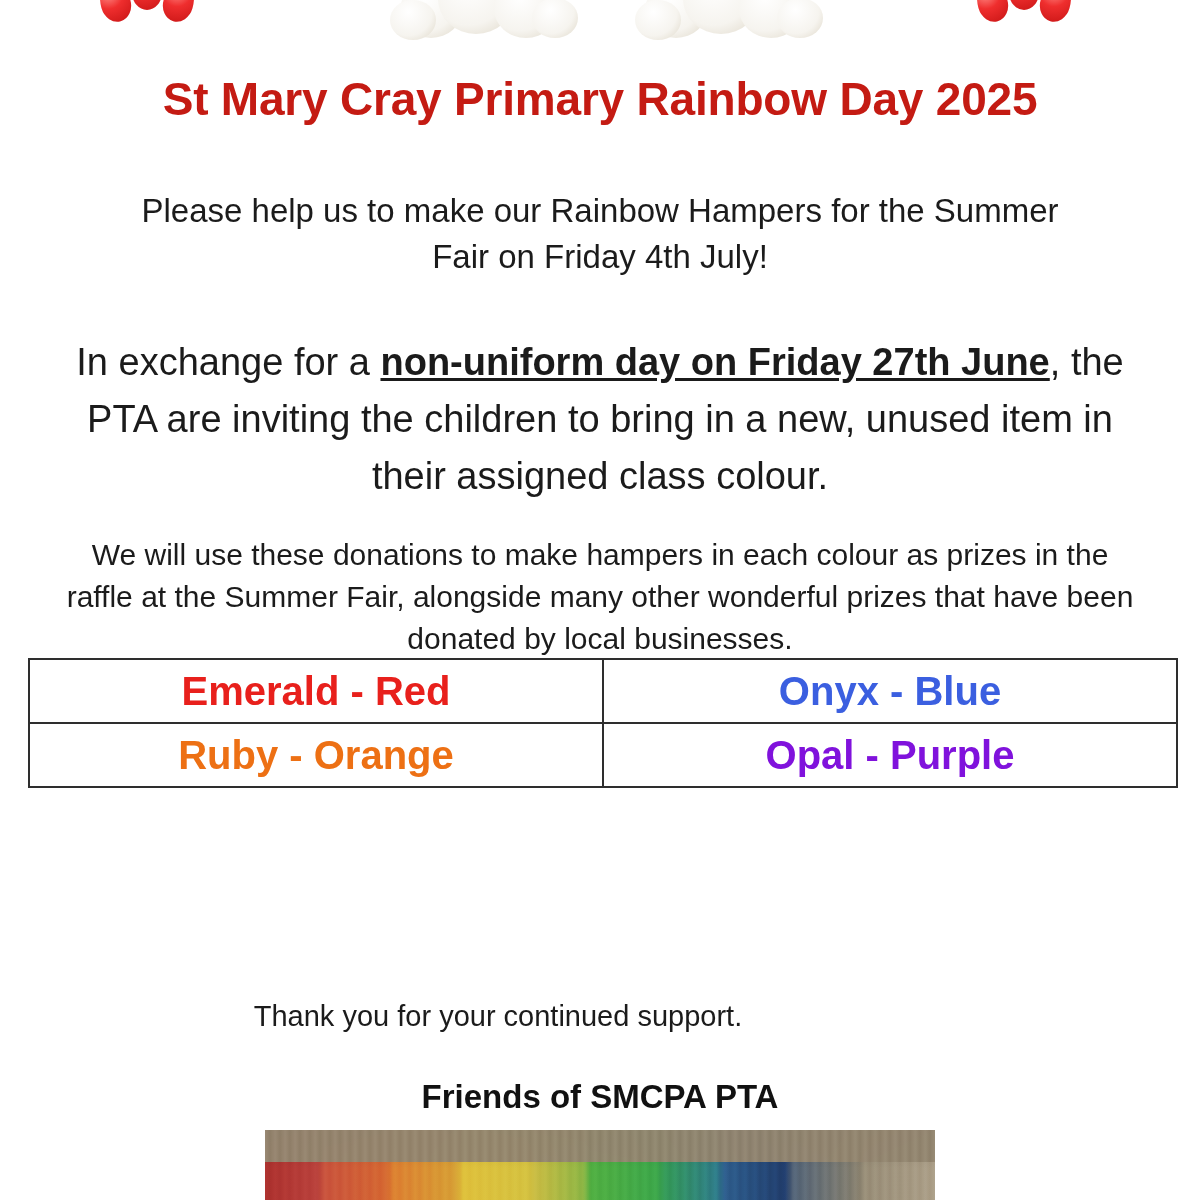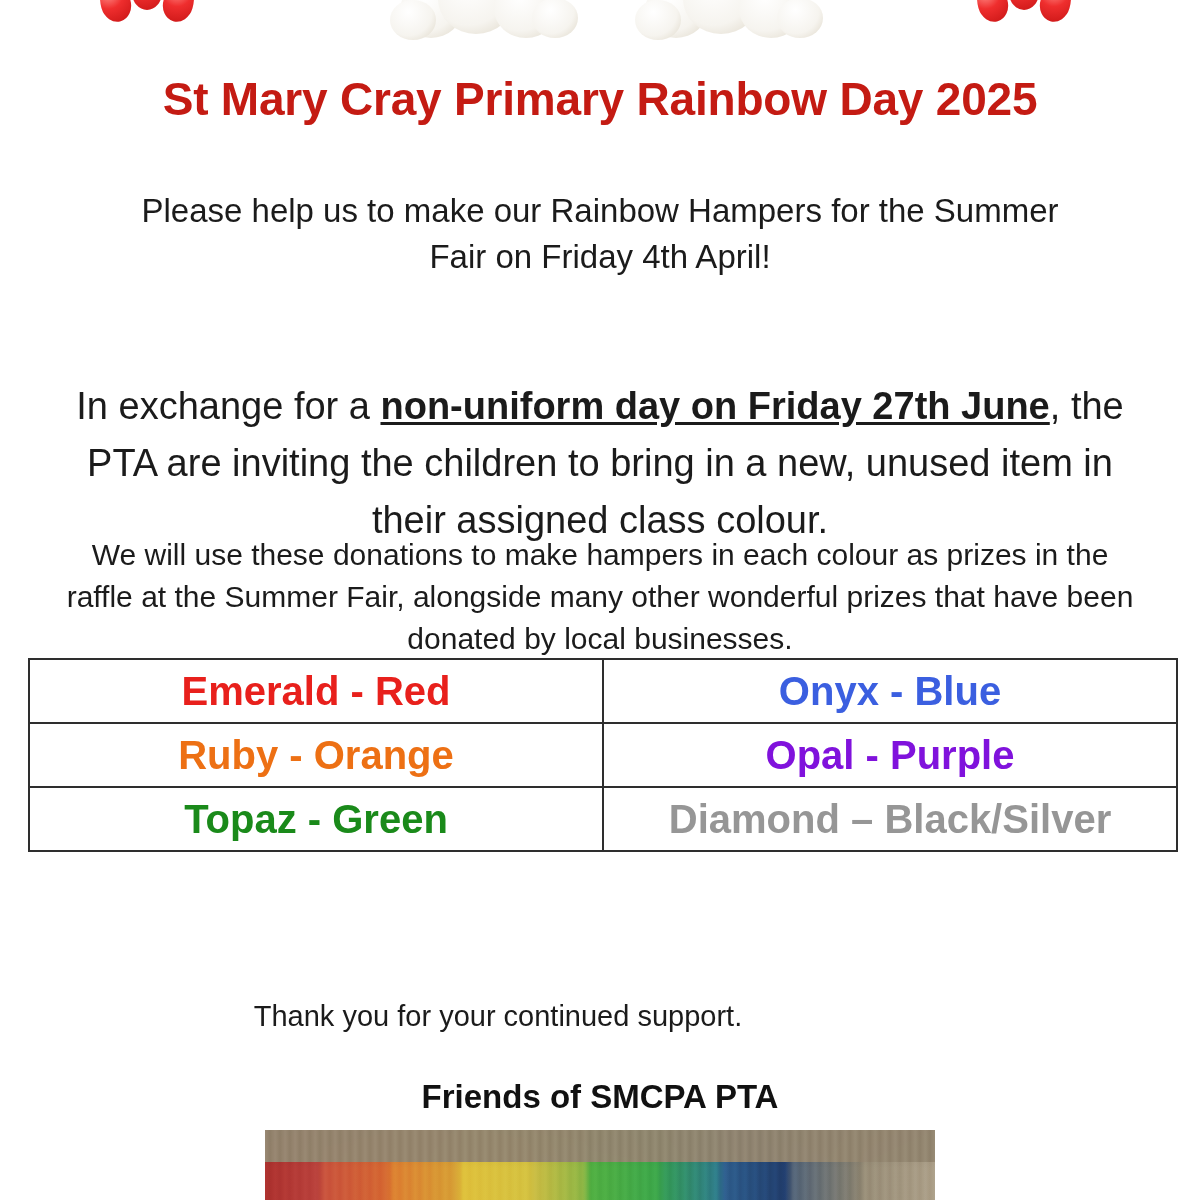--- a/index.html
+++ b/index.html
@@ -93,21 +93,20 @@
     line-height: 46px;
     padding: 0 110px;
     box-sizing: border-box;
   }
   .para-main {
     top: 334px;
     font-size: 38px;
     line-height: 57px;
     padding: 0 70px;
     box-sizing: border-box;
-    margin-top: 44px;
   }
   .para-main .emph {
     font-weight: bold;
     text-decoration: underline;
     text-underline-offset: 3px;
   }
   .para-note {
     top: 534px;
     font-size: 30px;
     line-height: 42px;
@@ -250,42 +249,38 @@
 
     <span class="balloon b1"></span>
     <span class="balloon b2"></span>
     <span class="balloon b3"></span>
   </div>
 
 </div>
 
 <div class="page-title" style="color: rgb(196, 27, 19);">St Mary Cray Primary Rainbow Day 2025</div>
 
-<div class="para para-intro">Please help us to make our Rainbow Hampers for the Summer Fair on Friday 4th April!</div>
+<div class="para para-intro">Please help us to make our Rainbow Hampers for the Summer Fair on Friday 4th July!</div>
 
 <div class="para para-main">
   <span>In exchange for a </span><span class="emph">non-uniform day on Friday 27th June</span><span>, the PTA are inviting the children to bring in a new, unused item in their assigned class colour.</span>
 </div>
 
 <div class="para para-note">We will use these donations to make hampers in each colour as prizes in the raffle at the Summer Fair, alongside many other wonderful prizes that have been donated by local businesses.</div>
 
 <table class="colour-table">
   <tbody>
     <tr>
       <td class="col-left" style="color: rgb(232, 32, 28);">Emerald - Red</td>
       <td class="col-right" style="color: rgb(59, 95, 224);">Onyx - Blue</td>
     </tr>
     <tr>
       <td class="col-left" style="color: rgb(237, 112, 20);">Ruby - Orange</td>
       <td class="col-right" style="color: rgb(128, 18, 220);">Opal - Purple</td>
     </tr>
-    <tr>
-      <td class="col-left" style="color: rgb(26, 138, 26);">Topaz - Green</td>
-      <td class="col-right" style="color: rgb(150, 150, 150);">Diamond – Black/Silver</td>
-    </tr>
   </tbody>
 </table>
 
 <div class="thanks">Thank you for your continued support.</div>
 
 <div class="signature">Friends of SMCPA PTA</div>
 
 <div class="photo-wrap">
   <div class="photo"></div>
 </div>

